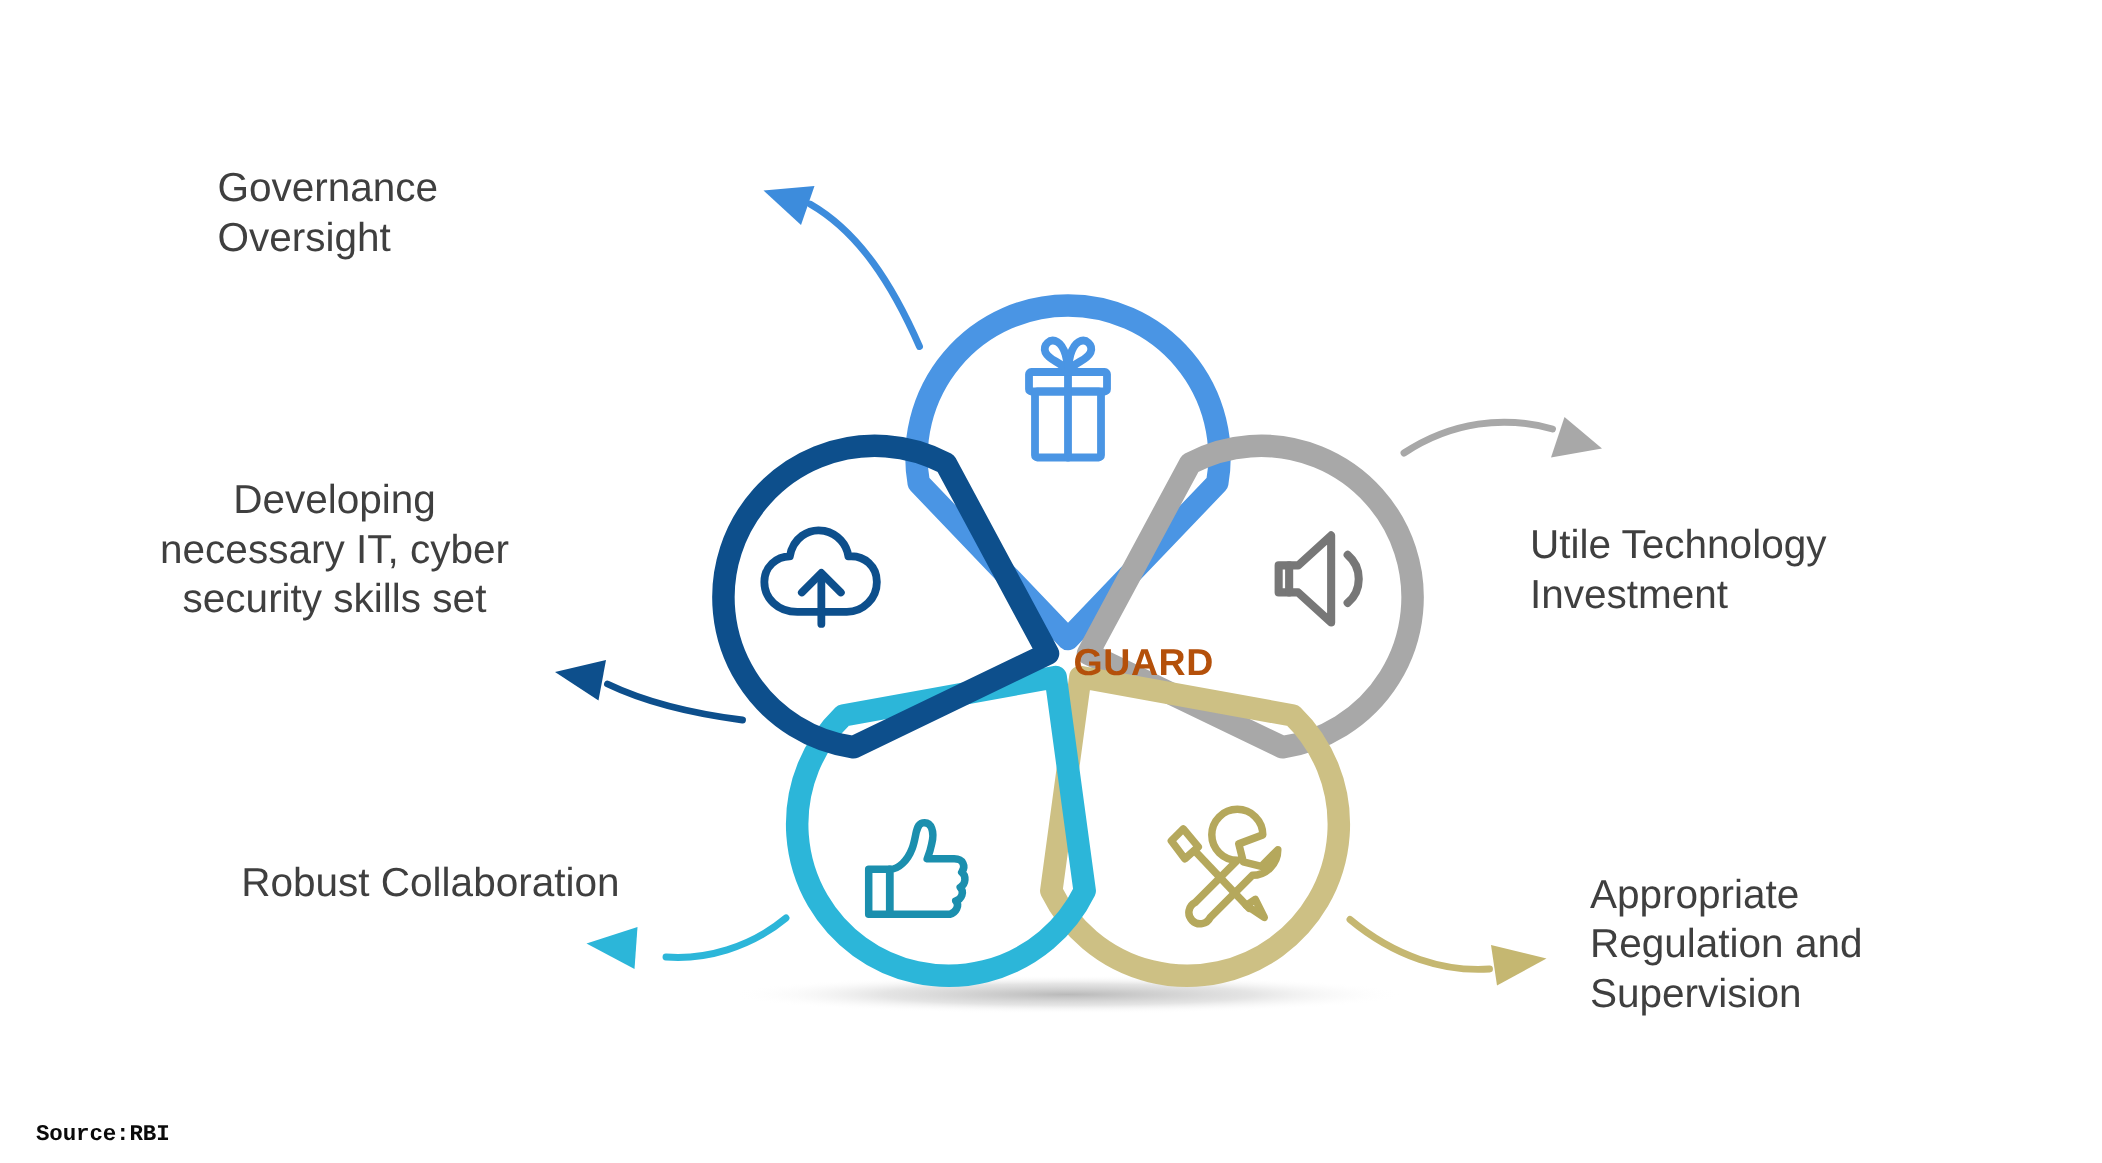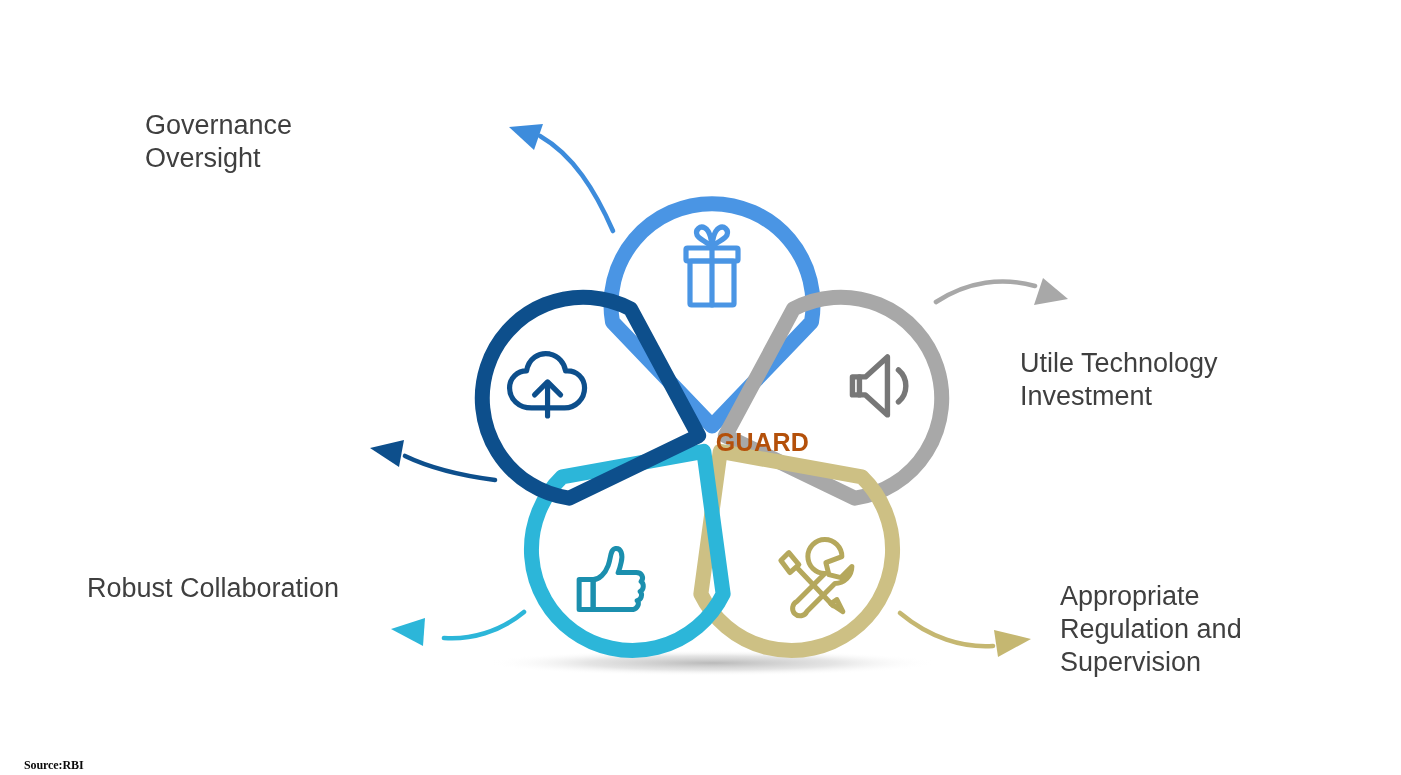--- a/index.html
+++ b/index.html
@@ -48,21 +48,21 @@
   }
   #label-skills {
     right: 1008px;
     top: 317px;
     text-align: center;
     width: 340px;
   }
   #label-collaboration {
     right: 988px;
     top: 572px;
-    text-align: center;
+    text-align: right;
     width: 400px;
   }
   #label-tech {
     left: 1020px;
     top: 327px;
     text-align: left;
     width: 340px;
     margin-top: 20px;
   }
   #label-regulation {
@@ -84,26 +84,25 @@
     letter-spacing: 0.4px;
     font-family: "Liberation Sans", sans-serif;
     margin-left: 46px;
   }
   #center-word span { display:inline-block; transform: translateX(4px); }
 
   #source-note {
     position: absolute;
     left: 24px;
     top: 748px;
-    font-size: 12px;
+    font-size: 15px;
     font-weight: bold;
     color: #0a0a0a;
-    font-family: Liberation Serif, serif;
+    font-family: Liberation Mono, monospace;
     letter-spacing: -0.1px;
-    margin-top: 10px;
   }
 </style>
 </head>
 <body>
 
 <div id="stage">
 
   <svg class="diagram" viewBox="0 0 1401 775" xmlns="http://www.w3.org/2000/svg">
 
     <defs>
@@ -224,18 +223,21 @@
 
   <div class="label" id="label-tech">Utile Technology
 Investment</div>
 
   <div class="label" id="label-regulation">Appropriate
 Regulation and
 Supervision</div>
 
   <div class="label" id="label-collaboration">Robust Collaboration</div>
 
+  <div class="label" id="label-skills">Developing
+necessary IT, cyber
+security skills set</div>
 
   <div id="center-word"><span>GUARD</span></div>
 
   <div id="source-note">Source:RBI</div>
 
 </div>
 
 </body></html>

